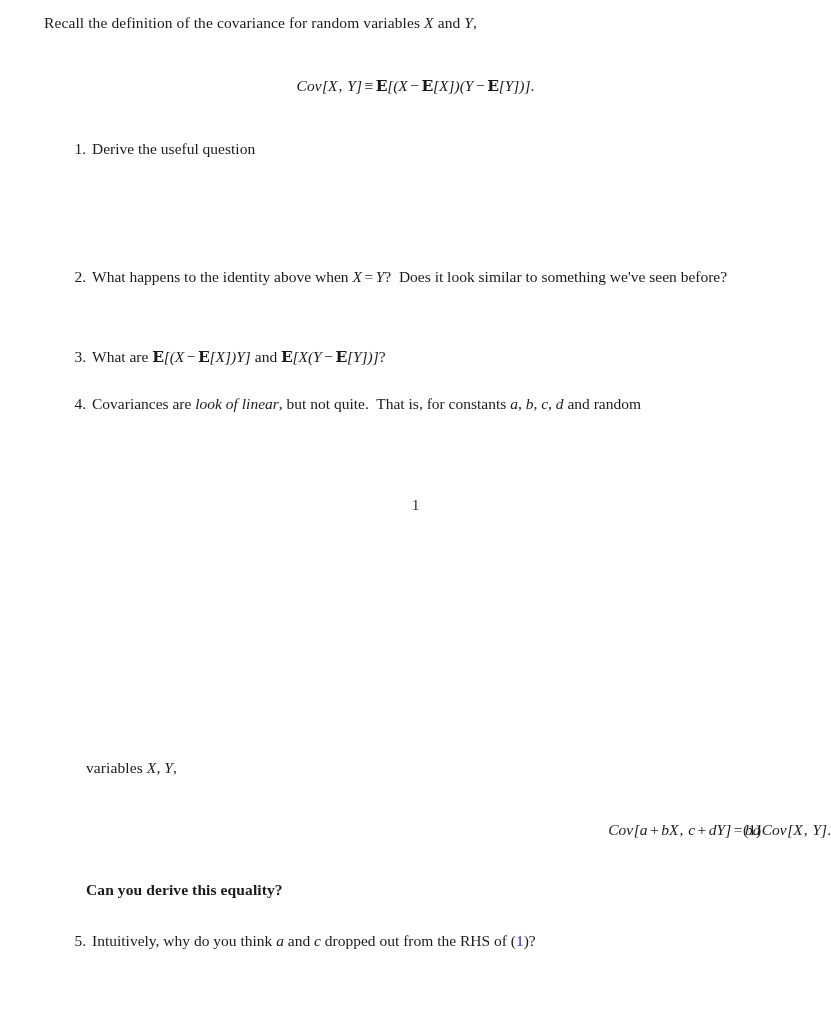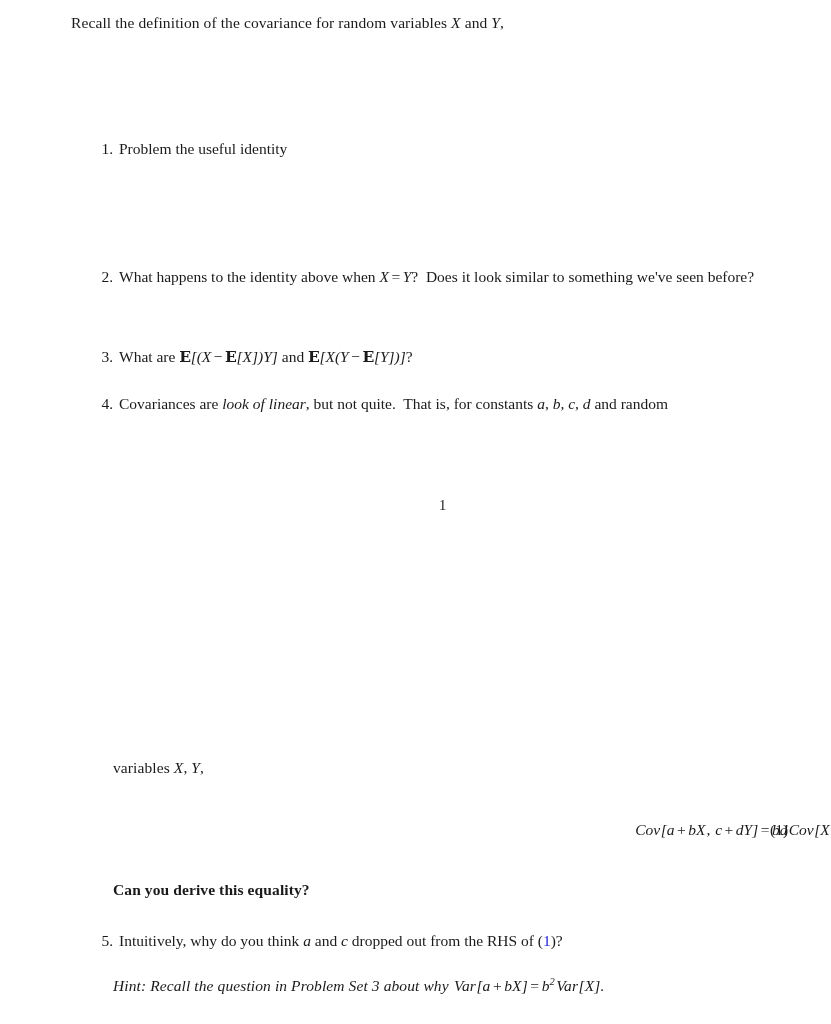--- a/index.html
+++ b/index.html
@@ -14,21 +14,20 @@
     overflow: hidden;
     font-family: "Liberation Serif", "DejaVu Serif", serif;
     color: #1a1a1a;
   }
 
   
   .viewer {
     position: absolute;
     inset: 0;
     background: #0ea5e9;
-    margin-left: 27px;
   }
   .top-shadow {
     position: absolute;
     top: 0; left: 0;
     width: 831px;
     height: 9px;
     background: linear-gradient(to bottom, #e9eaea 0%, #f4f4f4 45%, #ffffff 100%);
   }
   .page {
     position: absolute;
@@ -118,24 +117,27 @@
 <div class="viewer">
 
   <div class="top-shadow"></div>
 
   <div class="page page-one">
 
     <div class="body-line" style="left:44px; top:15px;">
       <span>Recall the definition of the covariance for random variables </span><span class="mi">X</span><span> and </span><span class="mi">Y</span><span>,</span>
     </div>
 
+    <div class="display-eq" style="top:76px;">
+      <span class="mop">Cov</span><span class="mi">[X</span><span class="thin">,</span><span class="mi"> Y]</span><span class="op">≡</span><span class="bb">E</span><span class="mi">[(X</span><span class="op">−</span><span class="bb">E</span><span class="mi">[X])(Y</span><span class="op">−</span><span class="bb">E</span><span class="mi">[Y])]</span><span>.</span>
+    </div>
 
     <div class="list-item" style="left:62px; top:137px; width:700px;">
       <span class="num">1.</span>
-      <span class="txt">Problem the useful identity</span>
+      <span class="txt">Derive the useful question</span>
     </div>
 
 
     <div class="list-item" style="left:62px; top:265px; width:712px;">
       <span class="num">2.</span>
       <span class="txt">What happens to the identity above when <span class="mi">X</span><span class="op">=</span><span class="mi">Y</span>?&nbsp; Does it look similar to something we've seen before?</span>
     </div>
 
     <div class="list-item" style="left:62px; top:345px; width:712px;">
       <span class="num">3.</span>
@@ -164,20 +166,15 @@
 
     <div class="eq-tag" style="left:743px; top:211px;">(1)</div>
 
     <div class="body-line" style="left:86px; top:272px;font-weight:bold;">Can you derive this equality?</div>
 
     <div class="list-item" style="left:62px; top:319px; width:712px;">
       <span class="num">5.</span>
       <span class="txt">Intuitively, why do you think <span class="mi">a</span> and <span class="mi">c</span> dropped out from the RHS of (<span class="eqref">1</span>)?</span>
     </div>
 
-    <div class="body-line it" style="left:86px; top:366px;">
-      <span>Hint:</span>
-      <span>Recall the question in Problem Set 3 about why</span>
-      <span><span class="mop"> Var</span><span class="mi">[a</span><span class="op">+</span><span class="mi">bX]</span><span class="op">=</span><span class="mi">b</span><span class="sup">2</span><span class="mop"> Var</span><span class="mi">[X]</span><span>.</span></span>
-    </div>
   </div>
 
 </div>
 
 </body></html>

